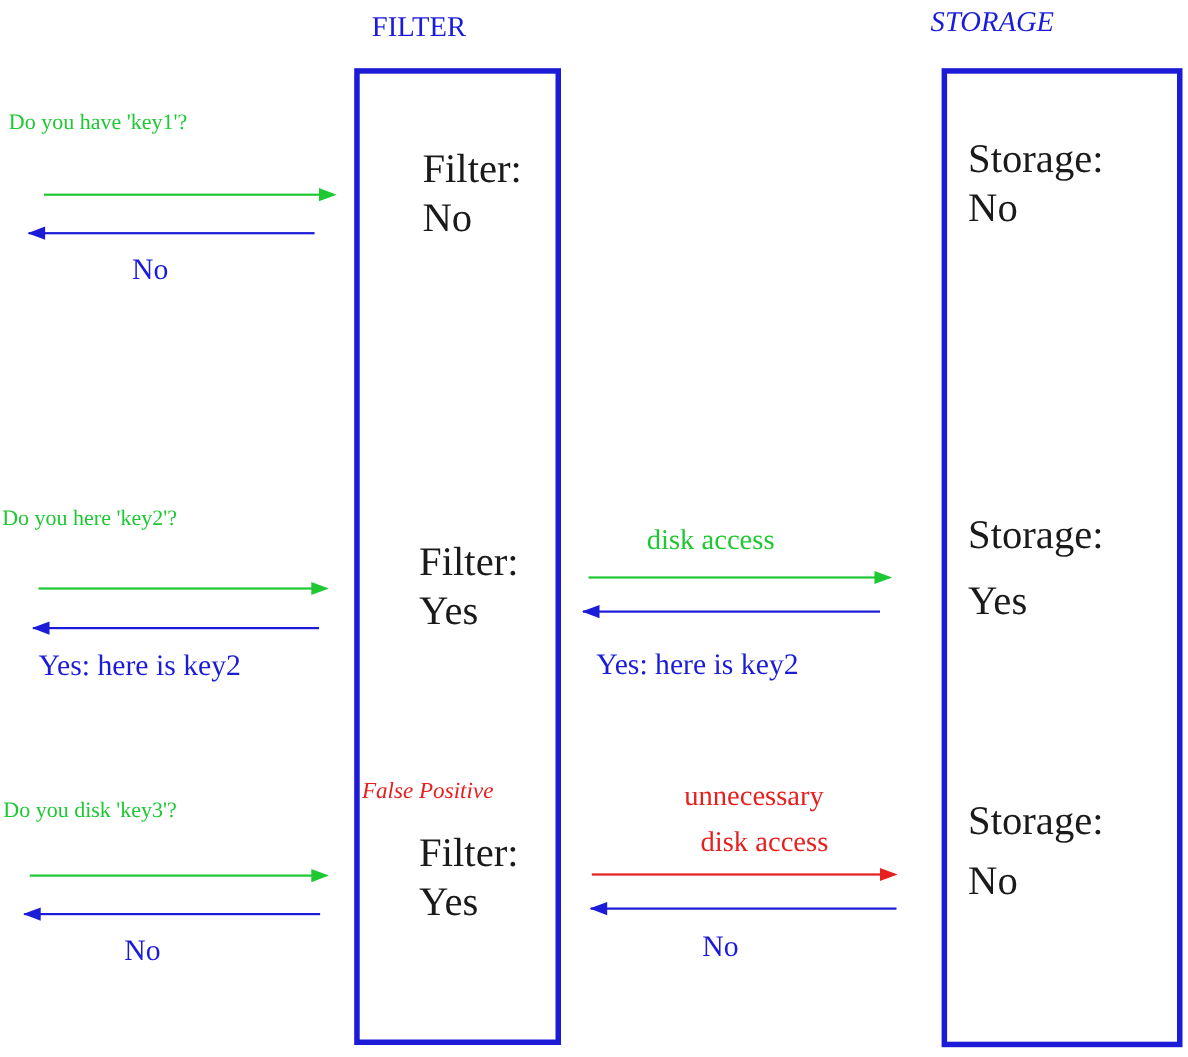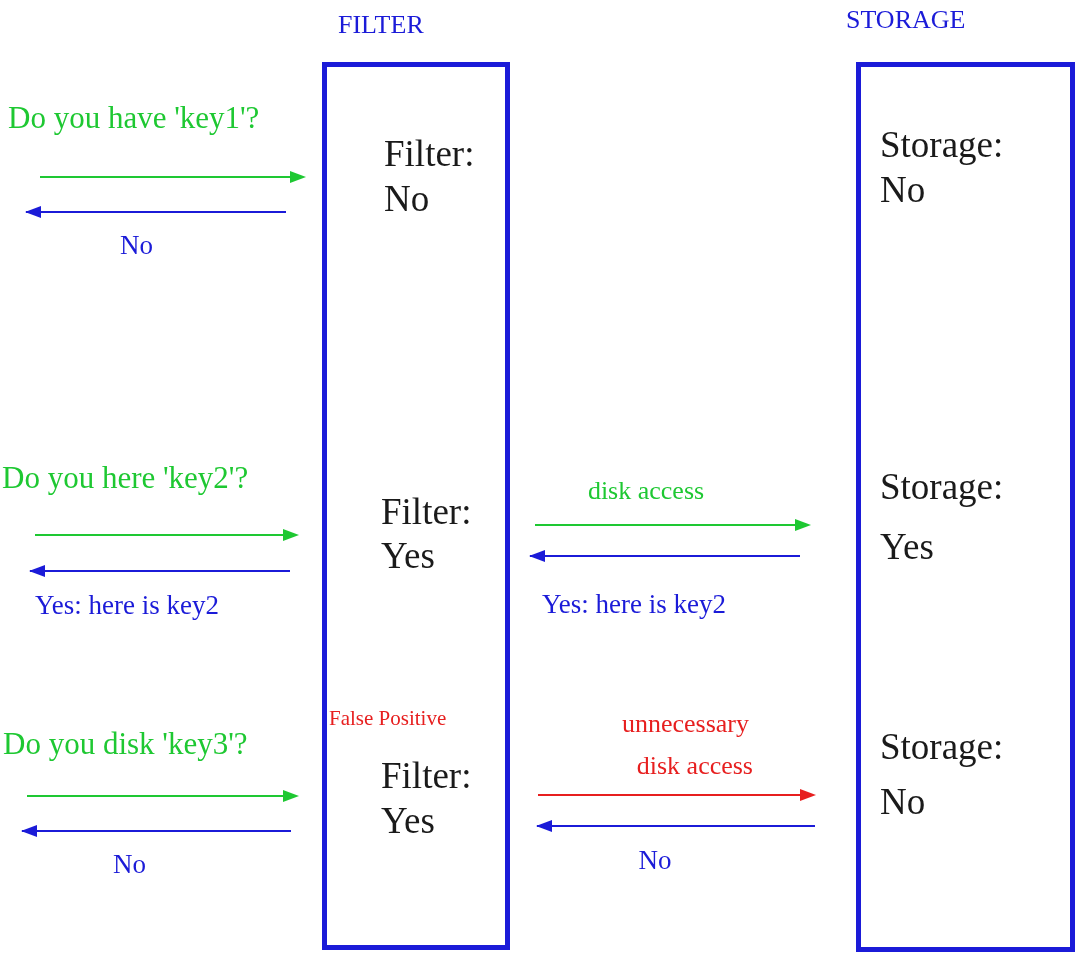--- a/index.html
+++ b/index.html
@@ -8,24 +8,24 @@
     font-family:"Liberation Serif","DejaVu Serif",serif;overflow:hidden;
   }
   .abs{position:absolute;white-space:nowrap;line-height:1.08;text-align:center;}
   
   .col-box{position:absolute;box-sizing:border-box;border:5px solid var(--blue,#1b1bd8);background:#fff;}
   #filter-box{left:322px;top:62px;width:188px;height:888px;}
   #storage-box{left:856px;top:62px;width:219px;height:890px;}
   
   .col-title{color:var(--blue,#1b1bd8);font-size:26px;}
   
-  .q{color:var(--green,#1ec832);font-size:31px;}
+  .q{color:var(--green,#1ec832);font-size:20px;}
   .reply{color:var(--blue,#1b1bd8);font-size:27px;}
   .blk{color:var(--black,#1a1a1a);font-size:37px;margin-left:24px;}
-  .note{color:var(--red,#e71f1f);font-size:21px;}
+  .note{color:var(--red,#e71f1f);font-size:21px;font-style:italic;}
   .cap-green{color:var(--green,#1ec832);font-size:26px;text-align:center;width:220px;}
   .cap-red{color:var(--red,#e71f1f);font-size:26px;text-align:right;width:220px;}
   .center{text-align:center;}
   .storage-col{left:856px;width:175px;text-align:left;}
   
   .arrow{position:absolute;height:0;}
   .arrow .shaft{position:absolute;left:0;right:2px;top:-1px;height:2px;background:currentColor;}
   .arrow .head{position:absolute;width:0;height:0;top:-6px;}
   .arrow.dir-right .head{right:-1px;border-left:16px solid currentColor;border-top:6px solid transparent;border-bottom:6px solid transparent;}
   .arrow.dir-left .head{left:-1px;border-right:16px solid currentColor;border-top:6px solid transparent;border-bottom:6px solid transparent;}
@@ -35,21 +35,21 @@
   
   .watermark{position:absolute;left:882px;top:888px;display:flex;align-items:center;gap:6px;
     color:var(--watermark,#d4d4d4);font-size:27px;text-shadow:1px 1px 0 #ffffff;}
 </style>
 </head>
 <body>
 
 <div class="canvas">
 
   <div class="abs col-title" style="left:338px;top:11px;">FILTER</div>
-  <div class="abs col-title" style="left:846px;top:6px;">STORAGE</div>
+  <div class="abs col-title" style="left:846px;top:6px;font-style:italic;">STORAGE</div>
 
   <div class="col-box" id="filter-box"></div>
   <div class="col-box" id="storage-box"></div>
 
   <div class="abs q" style="left:8px;top:101px;">Do you have 'key1'?</div>
   <div class="arrow dir-right c-green" style="left:40px;top:177px;width:265px;">
       <div class="shaft"></div>
       <div class="head"></div>
     </div>
   <div class="arrow dir-left c-blue" style="left:26px;top:212px;width:262px;">

